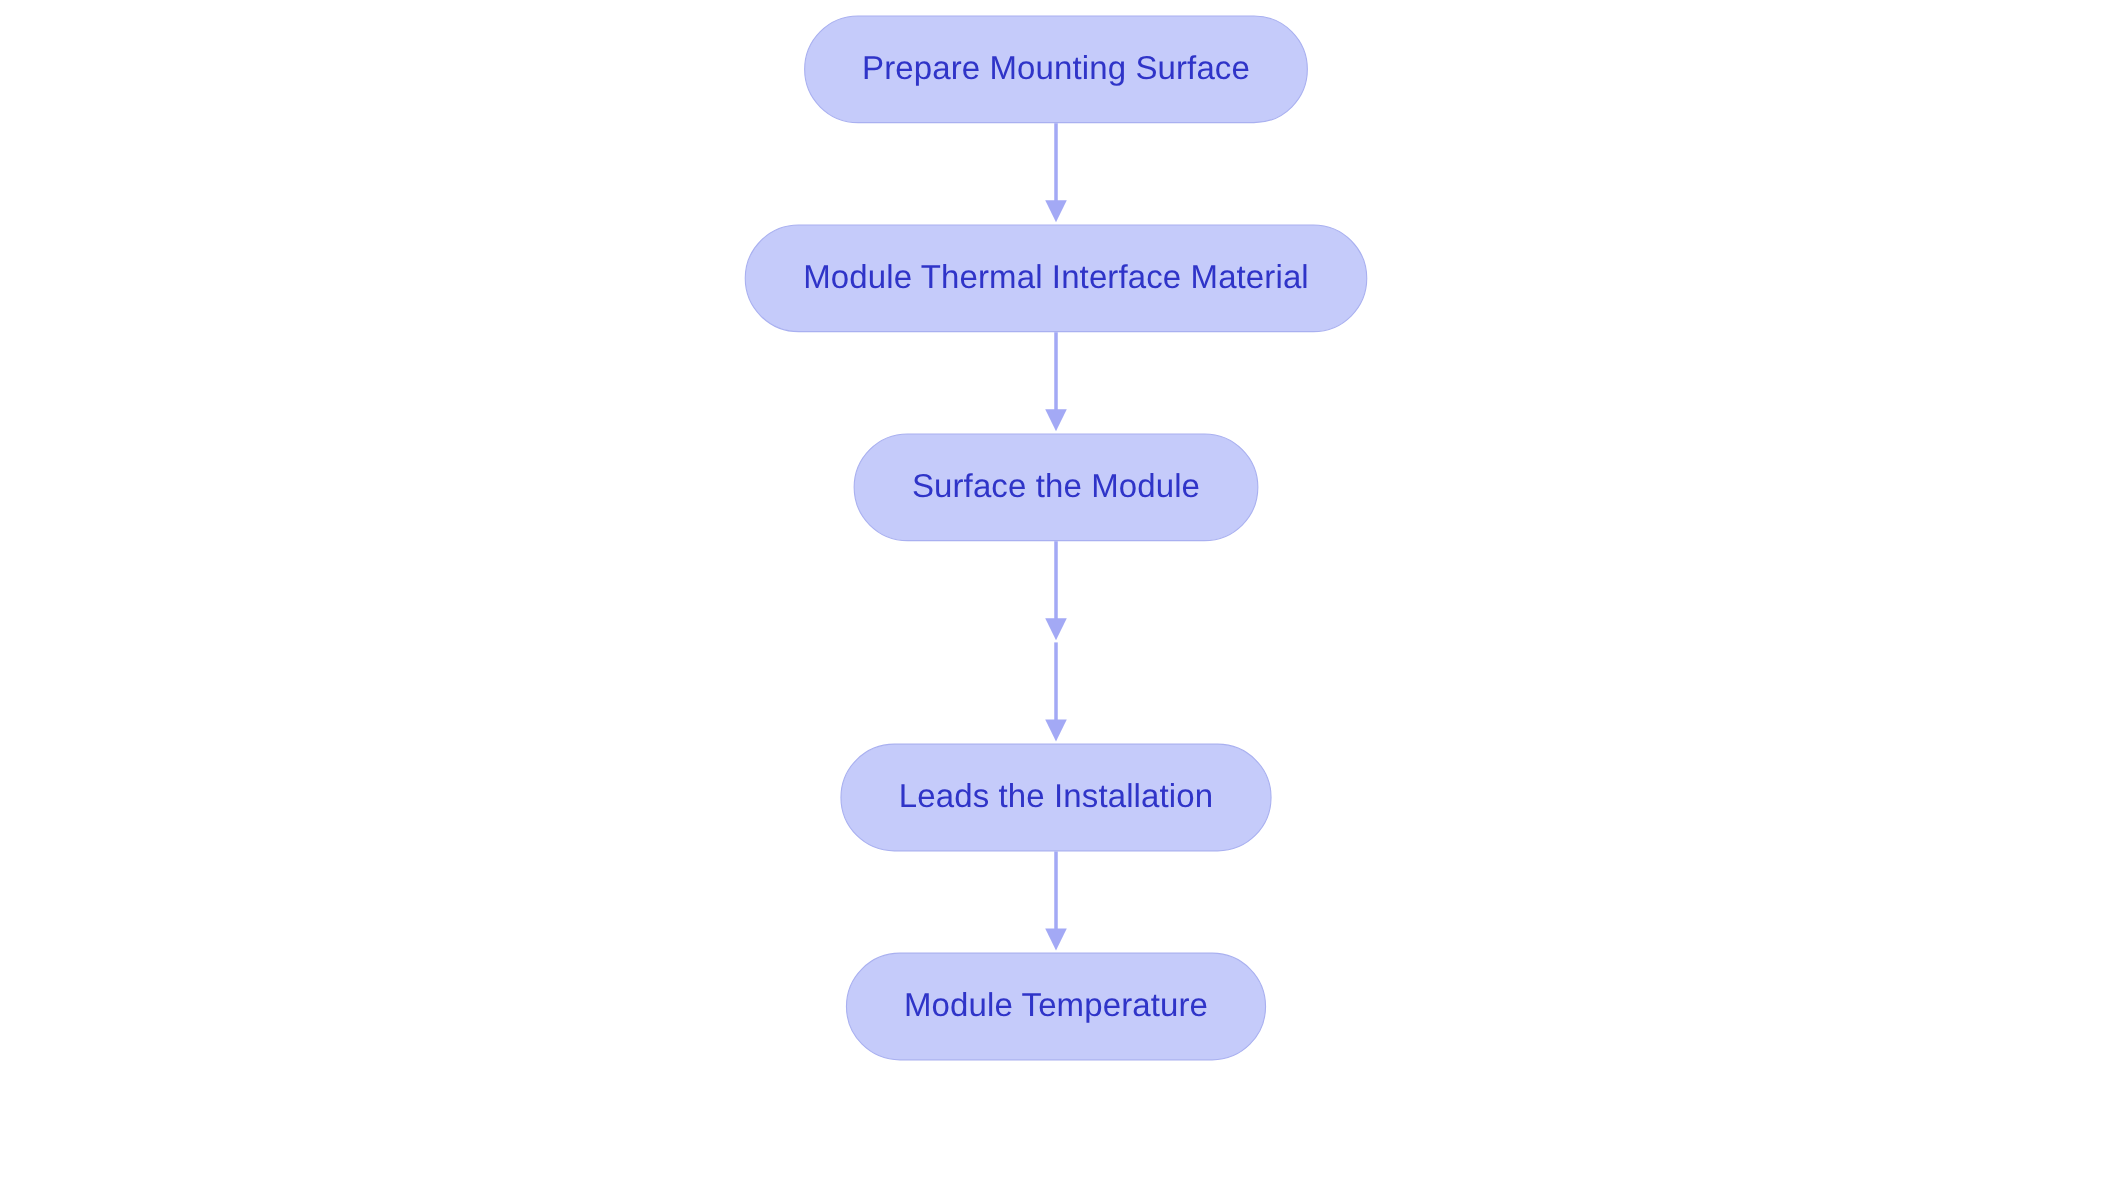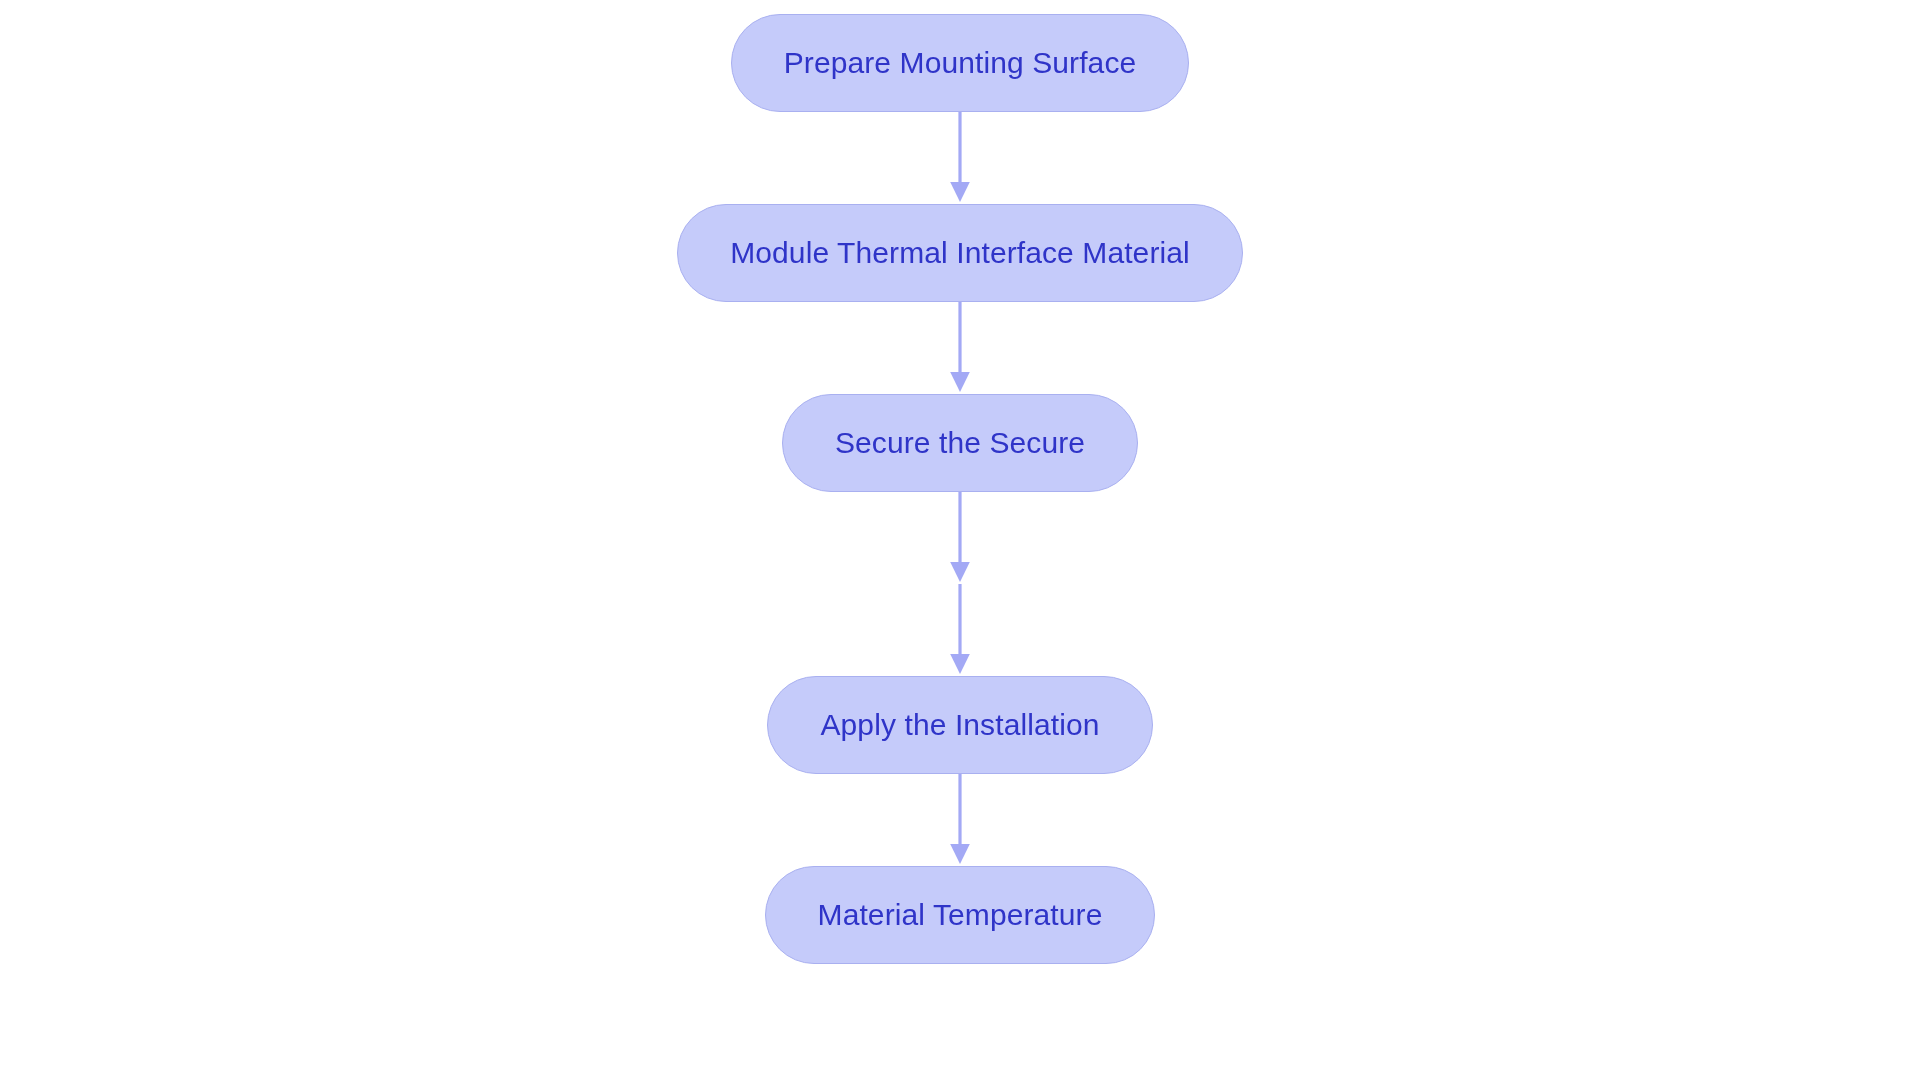--- a/index.html
+++ b/index.html
@@ -98,47 +98,47 @@
     </div>
 
     <div class="flow-connector">
       <svg width="26" height="92" viewBox="0 0 26 92" aria-hidden="true">
         <line x1="13" y1="0" x2="13" y2="72" stroke="#a3a9f5" stroke-width="3.2"></line>
         <polygon points="13,90 3.2,70 22.8,70" fill="#a3a9f5"></polygon>
       </svg>
     </div>
 
     <div class="flow-node">
-      <span class="flow-node-label">Secure the Secure</span>
+      <span class="flow-node-label">Surface the Module</span>
     </div>
 
     <div class="flow-connector">
       <svg width="26" height="92" viewBox="0 0 26 92" aria-hidden="true">
         <line x1="13" y1="0" x2="13" y2="72" stroke="#a3a9f5" stroke-width="3.2"></line>
         <polygon points="13,90 3.2,70 22.8,70" fill="#a3a9f5"></polygon>
       </svg>
     </div>
 
 
     <div class="flow-connector">
       <svg width="26" height="92" viewBox="0 0 26 92" aria-hidden="true">
         <line x1="13" y1="0" x2="13" y2="72" stroke="#a3a9f5" stroke-width="3.2"></line>
         <polygon points="13,90 3.2,70 22.8,70" fill="#a3a9f5"></polygon>
       </svg>
     </div>
 
     <div class="flow-node">
-      <span class="flow-node-label">Apply the Installation</span>
+      <span class="flow-node-label">Leads the Installation</span>
     </div>
 
     <div class="flow-connector">
       <svg width="26" height="92" viewBox="0 0 26 92" aria-hidden="true">
         <line x1="13" y1="0" x2="13" y2="72" stroke="#a3a9f5" stroke-width="3.2"></line>
         <polygon points="13,90 3.2,70 22.8,70" fill="#a3a9f5"></polygon>
       </svg>
     </div>
 
     <div class="flow-node">
-      <span class="flow-node-label">Material Temperature</span>
+      <span class="flow-node-label">Module Temperature</span>
     </div>
 
   </div>
 </div>
 
 </body></html>

